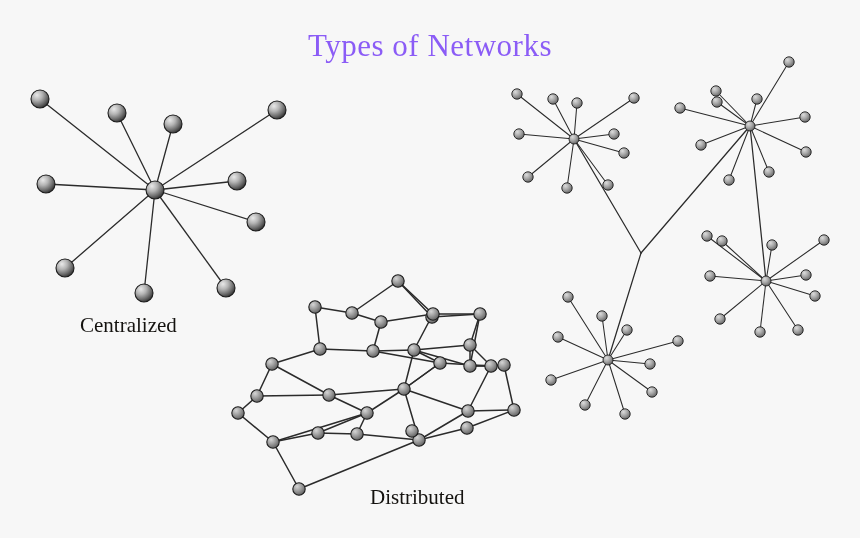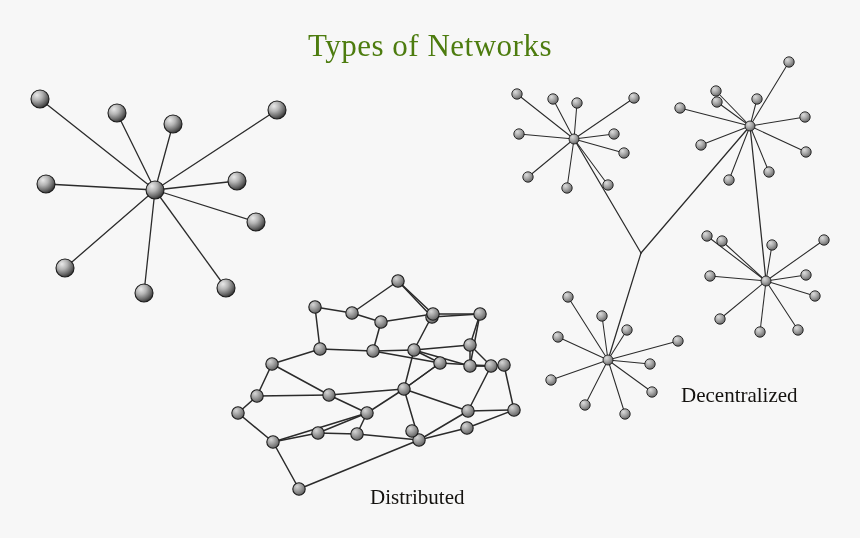--- a/index.html
+++ b/index.html
@@ -23,21 +23,21 @@
     width: 860px;
     height: 538px;
   }
   .diagram-title {
     position: absolute;
     left: 0;
     top: 28px;
     width: 860px;
     text-align: center;
     font-size: 31px;
-    color: #4d7c0f;
+    color: #8b5cf6;
     letter-spacing: 0.5px;
     font-family: "Liberation Serif", "DejaVu Serif", serif;
   }
   .net-label {
     position: absolute;
     font-size: 21px;
     color: #14120f;
     white-space: nowrap;
     font-family: "Liberation Serif", "DejaVu Serif", serif;
   }
@@ -271,18 +271,18 @@
         <circle cx="357" cy="434" r="6.2" fill="url(#nodeGradMesh)" stroke="#1c1c1c" stroke-width="1.1"></circle>
         <circle cx="419" cy="440" r="6.2" fill="url(#nodeGradMesh)" stroke="#1c1c1c" stroke-width="1.1"></circle>
         <circle cx="467" cy="428" r="6.2" fill="url(#nodeGradMesh)" stroke="#1c1c1c" stroke-width="1.1"></circle>
         <circle cx="299" cy="489" r="6.2" fill="url(#nodeGradMesh)" stroke="#1c1c1c" stroke-width="1.1"></circle>
         <circle cx="412" cy="431" r="6.2" fill="url(#nodeGradMesh)" stroke="#1c1c1c" stroke-width="1.1"></circle>
       </g>
   </svg>
 
   <div class="diagram-title">Types of Networks</div>
 
-
-  <div class="net-label" id="label-decentralized">Decentralized</div>
+  <div class="net-label" id="label-centralized">Centralized</div>
+
 
   <div class="net-label" id="label-distributed">Distributed</div>
 
 </div>
 
 </body></html>

